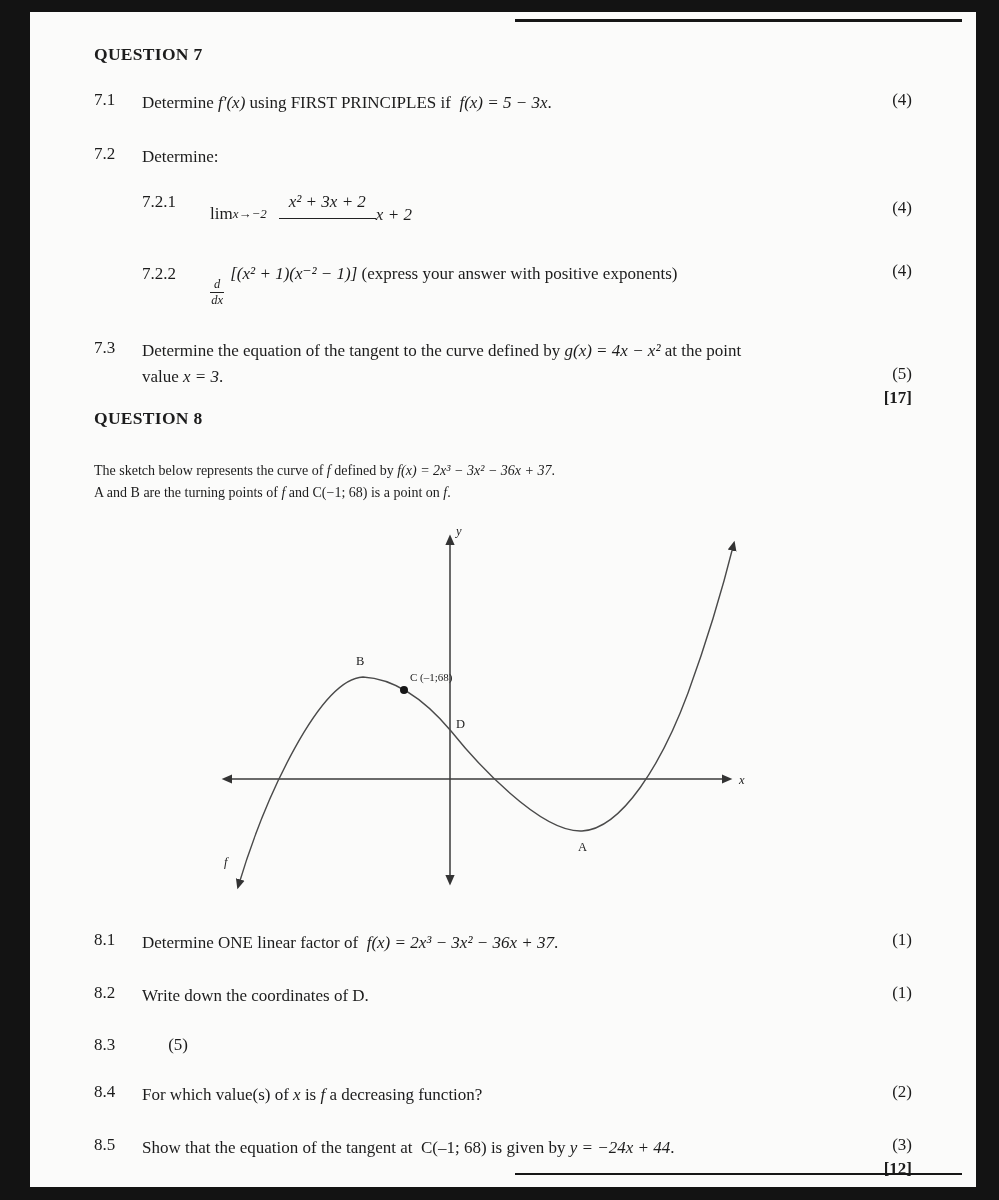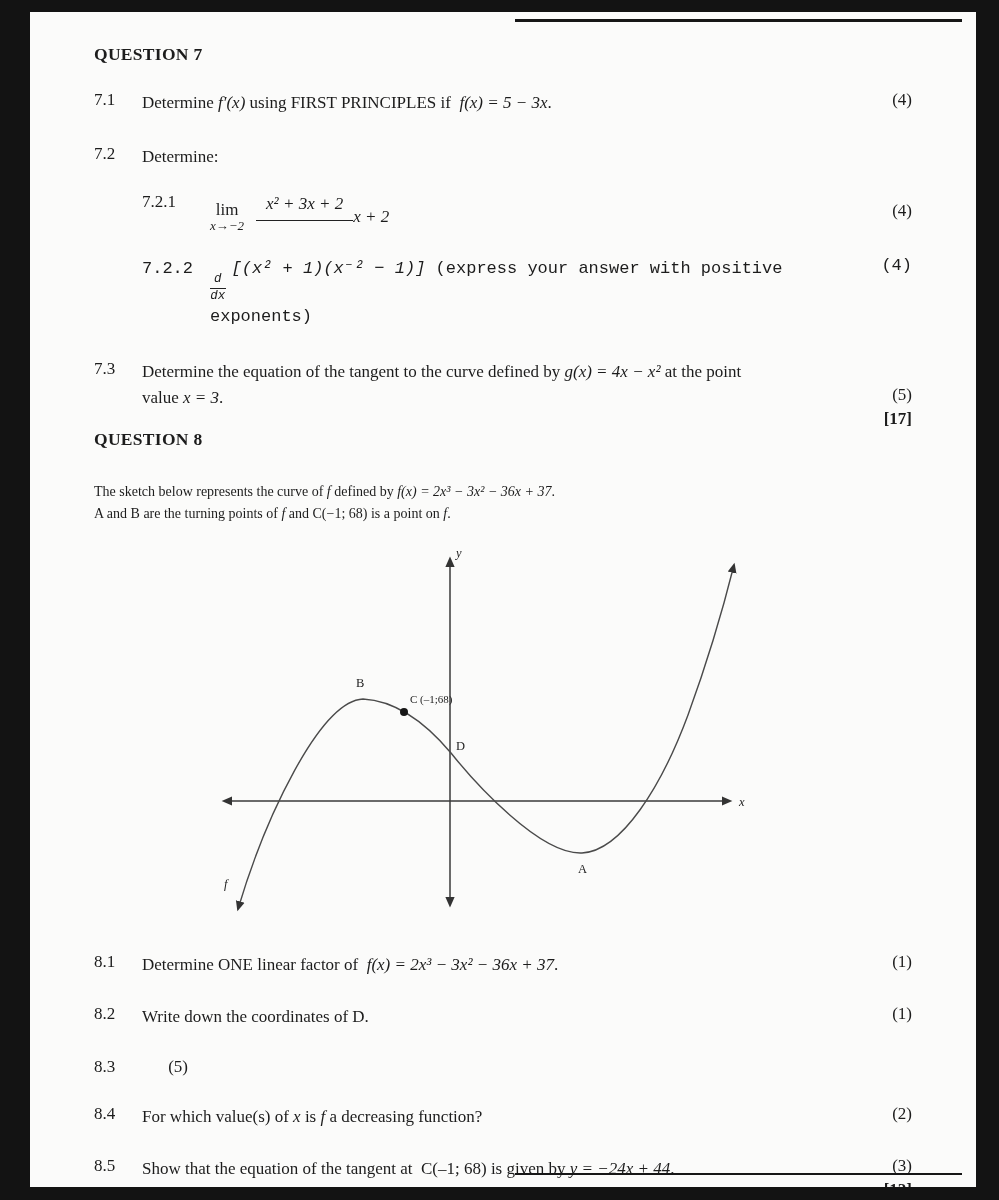--- a/index.html
+++ b/index.html
@@ -40,31 +40,31 @@
   .qnum  { flex: 0 0 48px; }
   .qtext { flex: 1 1 auto; padding-right: 28px; line-height: 1.5; }
   .qmarks { flex: 0 0 46px; text-align: right; }
   .qmarks-col { display: flex; flex-direction: column; align-items: flex-end; gap: 4px; }
   .total { font-weight: bold; }
   .mi { font-style: italic; }
 
   .r71  { margin-top: 25px; }
   .r72  { margin-top: 28px; }
   .r721 { margin-top: 20px; align-items: flex-start; }
-  .r722 { margin-top: 24px; font-family: Liberation Mono, monospace; }
+  .r722 { margin-top: 33px; }
   .r73  { margin-top: 30px; align-items: flex-start; }
   .r73 .qmarks-col { padding-top: 26px; }
   .intro { margin-top: 31px; font-size: 14px; line-height: 1.55; }
   .r8 { margin-top: 27px; }
 
   .sub .qnum { margin-left: 48px; flex: 0 0 68px; padding-top: 3px; }
   .r721 .qmarks { align-self: center; }
 
   .limexpr { display: inline-flex; align-items: center; gap: 12px; }
-  .limcol { display: inline-flex; flex-direction: column; align-items: center; line-height: 1.05; padding-top: 12px; }
+  .limcol { display: inline-flex; flex-direction: row; align-items: center; line-height: 1.05; padding-top: 12px; }
   .limsub { font-size: 13px; font-style: italic; }
   .frac { display: inline-flex; flex-direction: row; align-items: flex-start; }
   .fracnum { padding: 0 10px 3px; border-bottom: 1.3px solid #222; font-style: italic; }
   .fracden { padding-top: 13px; font-style: italic; }
 
   .ddx { display: inline-flex; flex-direction: column; align-items: center; font-size: 12.5px;
          font-style: italic; line-height: 1.1; vertical-align: -9px; margin-right: 6px; }
   .ddxtop { border-bottom: 1px solid #222; padding: 0 4px 1px; }
   .ddxbottom { padding-top: 1px; }
 

